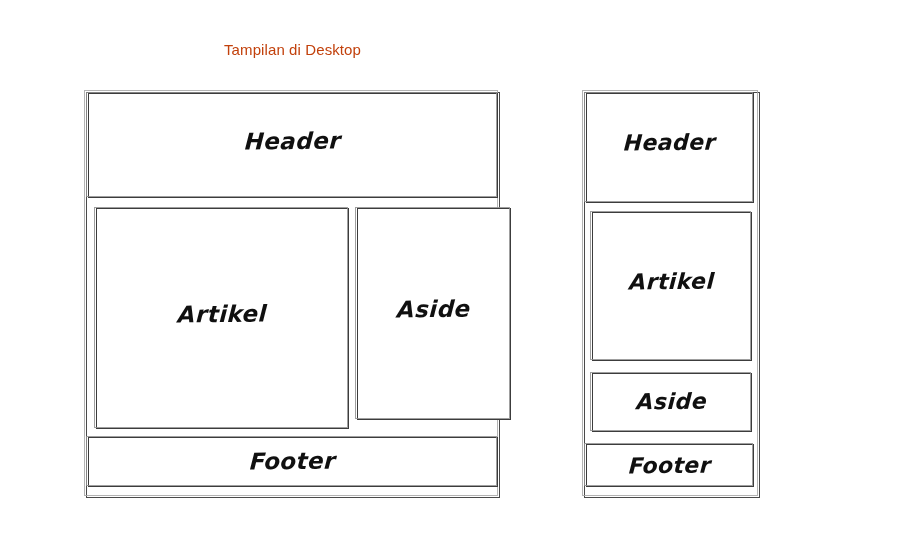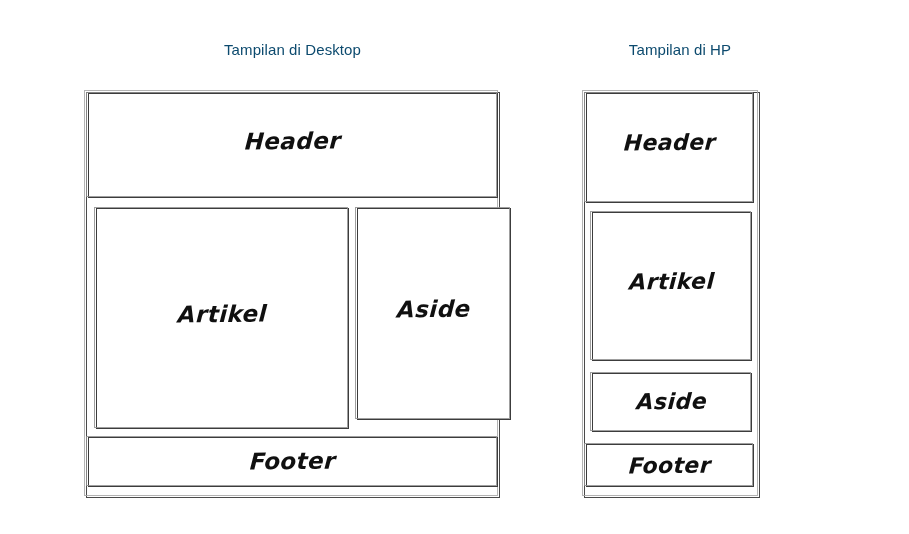--- a/index.html
+++ b/index.html
@@ -20,21 +20,21 @@
     position: absolute;
     inset: 0;
   }
 
   
   .caption {
     position: absolute;
     font-family: "Liberation Sans", sans-serif;
     font-size: 15px;
     font-weight: 400;
-    color: #0c4a6e;
+    color: #c2410c;
     letter-spacing: 0.1px;
     white-space: nowrap;
     text-align: center;
     user-select: none;
   }
   #caption-desktop {
     left: 0;
     top: 41px;
     width: 585px;
   }
@@ -118,21 +118,20 @@
   #mobile-aside    .hand-label { top: 16px; }
   #mobile-footer   .hand-label { top: 9px; }
 </style>
 </head>
 <body>
 
 <div class="canvas">
 
   <div class="caption" id="caption-desktop">Tampilan di Desktop</div>
 
-  <div class="caption" id="caption-mobile">Tampilan di HP</div>
 
   <div class="sketch-box outer" id="desktop-frame"></div>
 
   <div class="sketch-box" id="desktop-header">
     <div class="hand-label sz-lg">Header</div>
   </div>
 
   <div class="sketch-box" id="desktop-article">
     <div class="hand-label sz-lg">Artikel</div>
   </div>

